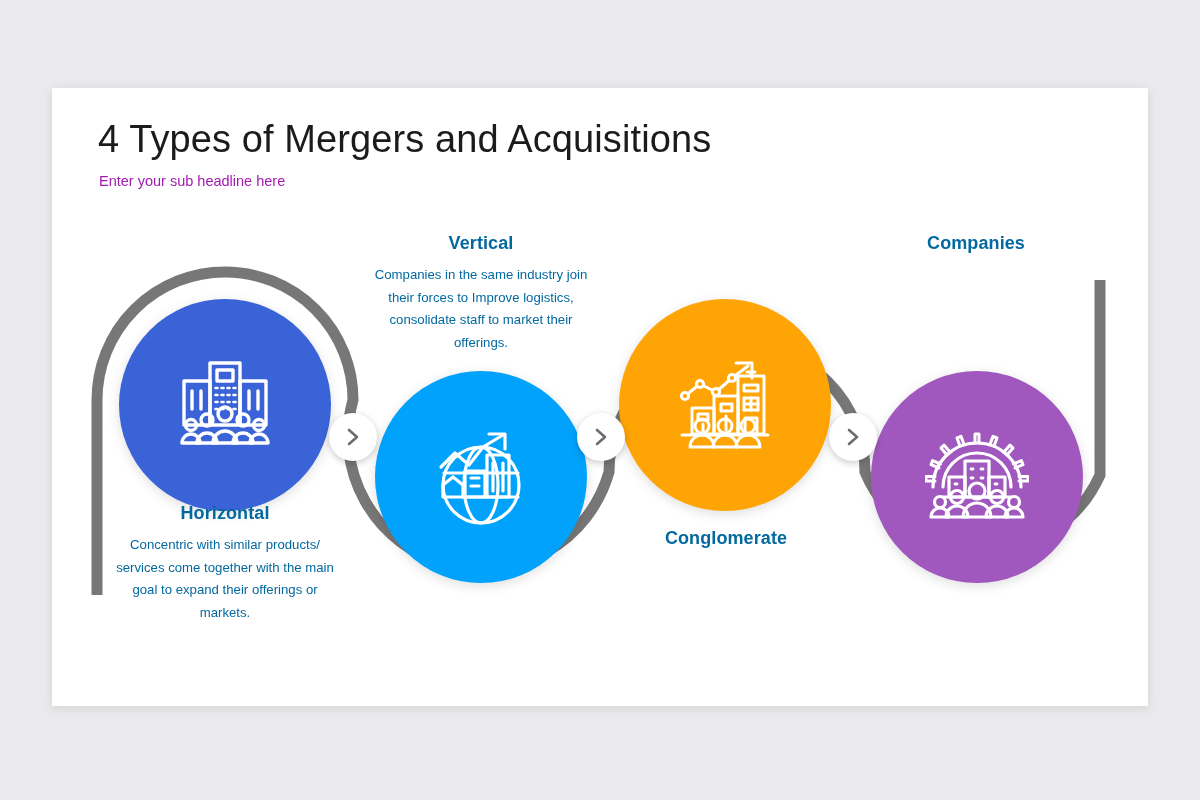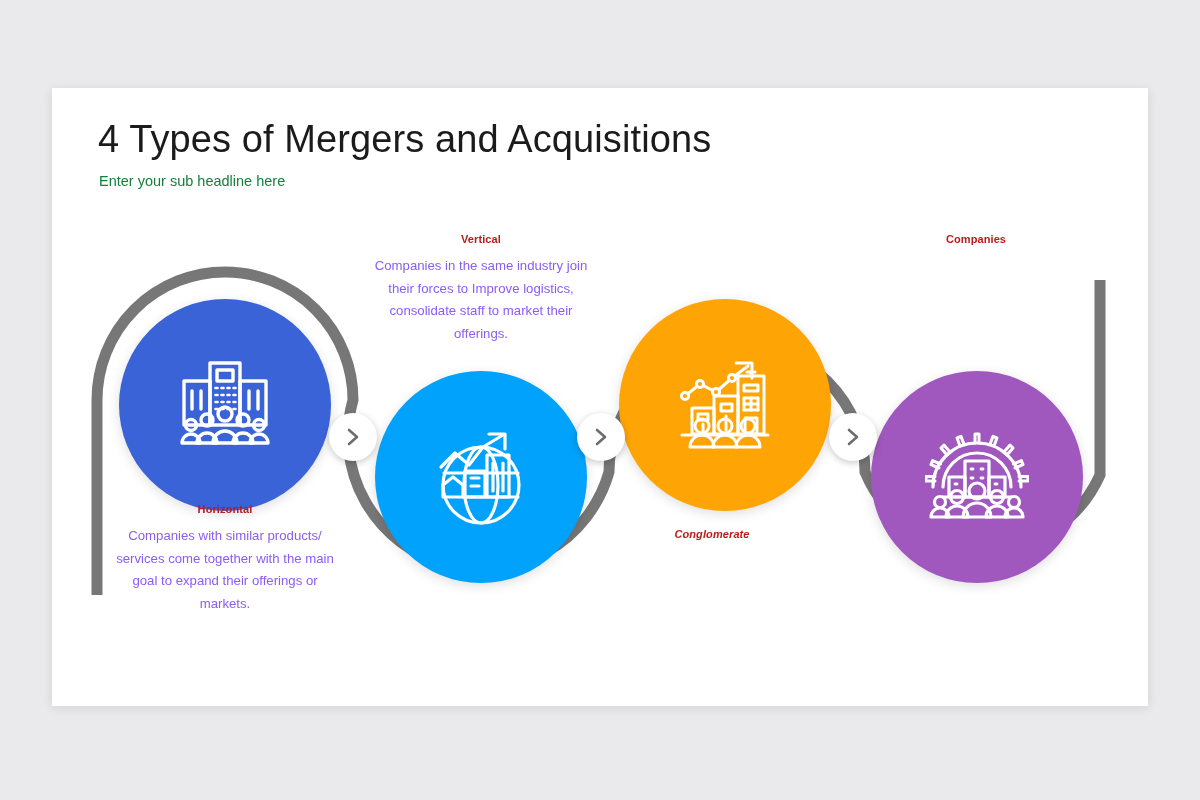--- a/index.html
+++ b/index.html
@@ -18,21 +18,21 @@
     box-shadow:0 2px 10px rgba(0,0,0,.10);
   }
 
   .title{
     position:absolute;left:98px;top:118px;
     font-size:38px;font-weight:400;color:#1b1b1b;
     letter-spacing:.1px;white-space:nowrap;
   }
   .subtitle{
     position:absolute;left:99px;top:173px;
-    font-size:14.5px;font-weight:400;color:#15803d;white-space:nowrap;
+    font-size:14.5px;font-weight:400;color:#a21caf;white-space:nowrap;
   }
 
   
   .snake{position:absolute;left:0;top:0;width:1200px;height:800px;pointer-events:none;}
 
   
   .node{
     position:absolute;width:212px;height:212px;border-radius:50%;
     display:flex;align-items:center;justify-content:center;
     box-shadow:0 3px 12px rgba(0,0,0,.13);
@@ -44,25 +44,25 @@
     position:absolute;width:48px;height:48px;border-radius:50%;
     background:#ffffff;
     box-shadow:0 2px 7px rgba(0,0,0,.22);
     display:flex;align-items:center;justify-content:center;
   }
   .chev svg{display:block;}
 
   
   .block{position:absolute;text-align:center;}
   .block h3{
-    margin:0 0 10px 0;font-size:11px;font-weight:bold;color:#b91c1c;
+    margin:0 0 10px 0;font-size:18px;font-weight:bold;color:#0369a1;
     letter-spacing:.1px;
   }
   .block p{
-    margin:0;font-size:13.2px;line-height:22.5px;color:#8b5cf6;
+    margin:0;font-size:13.2px;line-height:22.5px;color:#0369a1;
   }
 </style>
 </head>
 <body>
 
 <div class="stage">
 
   <div class="slide"></div>
 
   <div class="title">4 Types of Mergers and Acquisitions</div>
@@ -252,29 +252,29 @@
     </svg>
   </div>
   <div class="chev" style="left:829px;top:413px;">
     <svg width="20" height="20" viewBox="0 0 20 20">
       <polyline points="6,3 14,10 6,17" fill="none" stroke="#6d6d6d" stroke-width="2.6" stroke-linecap="round" stroke-linejoin="round"></polyline>
     </svg>
   </div>
 
   <div class="block" style="left:115px;top:503px;width:220px;">
     <h3>Horizontal</h3>
-    <p>Companies with similar products/ services come together with the main goal to expand their offerings or markets.</p>
+    <p>Concentric with similar products/ services come together with the main goal to expand their offerings or markets.</p>
   </div>
 
   <div class="block" style="left:372px;top:233px;width:218px;">
     <h3>Vertical</h3>
     <p>Companies in the same industry join their forces to Improve logistics, consolidate staff to market their offerings.</p>
   </div>
 
-  <div class="block" style="left:604px;top:528px;width:216px;font-style:italic;">
+  <div class="block" style="left:618px;top:528px;width:216px;">
     <h3>Conglomerate</h3>
   </div>
 
   <div class="block" style="left:880px;top:233px;width:192px;">
     <h3>Companies</h3>
   </div>
 
 </div>
 
 </body></html>

